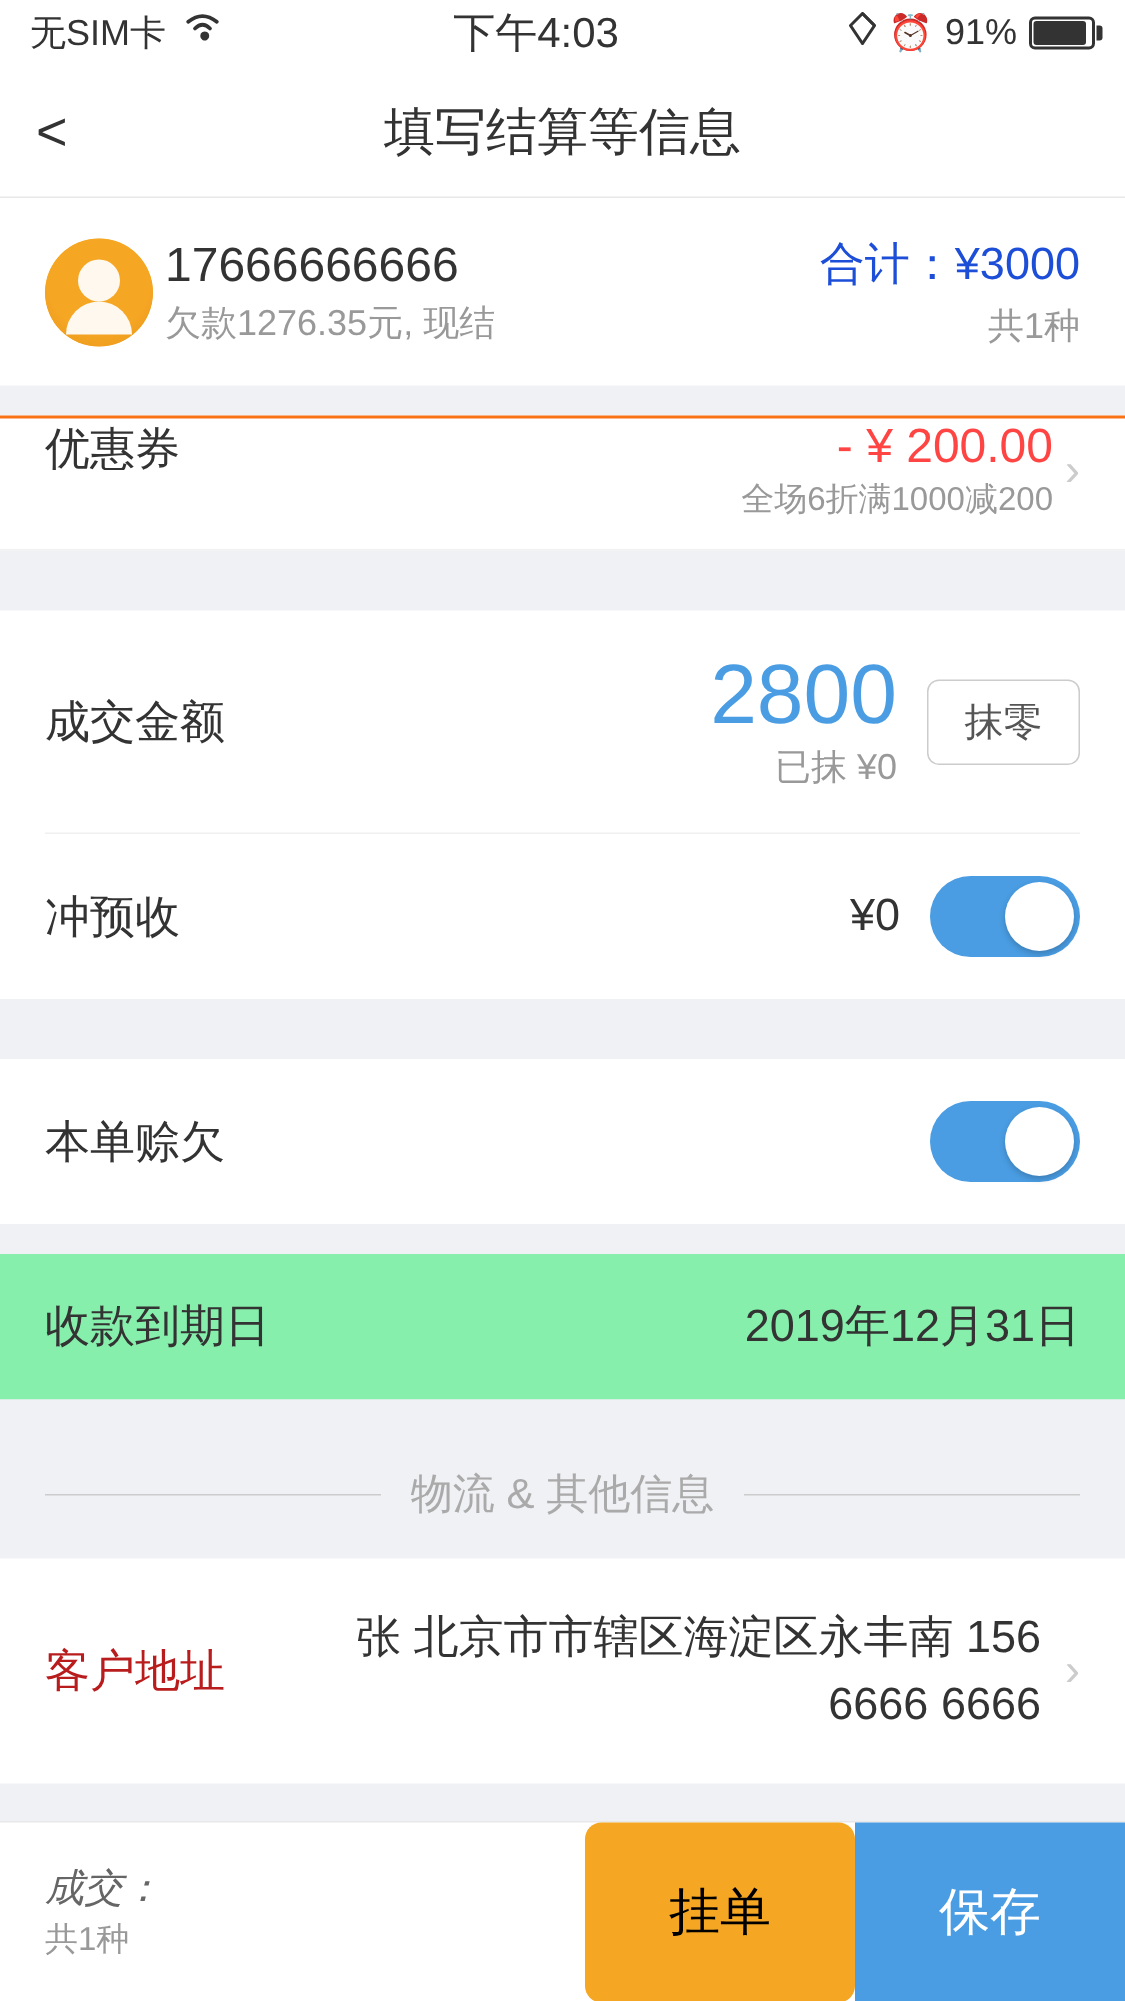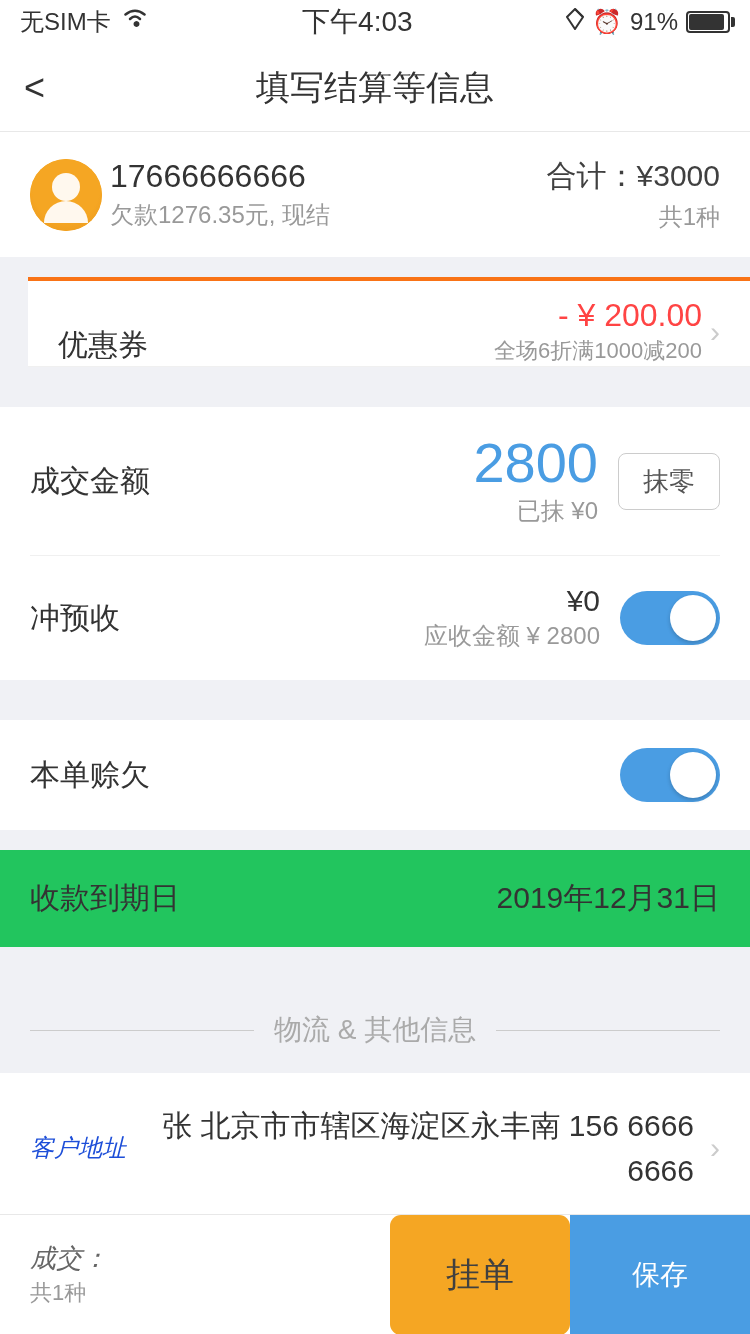--- a/index.html
+++ b/index.html
@@ -111,35 +111,34 @@
       position: absolute;
       bottom: 8px; left: 50%; transform: translateX(-50%);
       width: 44px; height: 22px;
       background: #fff8ee;
       border-radius: 22px 22px 0 0;
     }
     .customer-info {}
     .customer-phone { font-size: 32px; font-weight: 500; color: #333; }
     .customer-debt { font-size: 24px; color: #999; margin-top: 4px; }
     .customer-right { text-align: right; }
-    .total-value { font-size: 30px; font-weight: 500; color: #404040; }
+    .total-value { font-size: 30px; font-weight: 500; color: #1d4ed8; }
     .total-count { font-size: 24px; color: #999; margin-top: 4px; }
 
     
     .coupon-section {
       background: #fff;
       padding: 0 30px;
       margin-bottom: 20px;
       display: flex;
-      align-items: flex-end;
+      align-items: flex-start;
       justify-content: space-between;
       height: 90px;
-      border-top: 4px solid #f97316;
+      border-top: 2px solid #f97316;
       border-bottom: 1px solid #f0f0f0;
-      margin-left: 28px;
     }
     .coupon-label { font-size: 30px; color: #333; }
     .coupon-right { display: flex; align-items: center; gap: 8px; text-align: right; }
     .coupon-amount { font-size: 32px; color: #ff4444; font-weight: 500; }
     .coupon-desc { font-size: 22px; color: #999; margin-top: 2px; }
     .chevron-right {
       color: #ccc; font-size: 30px;
     }
 
     
@@ -225,23 +224,22 @@
 
     
     .bendan-section {
       background: #fff;
       padding: 0 30px;
       margin-bottom: 20px;
     }
 
     
     .due-date-section {
-      background: #22c55e;
-      padding: 0 30px;
-      margin-bottom: 20px;
+      background: #86efac;
+      padding: 0 30px;
     }
 
     
     .logistics-divider {
       background: #f0f1f5;
       padding: 24px 30px;
       display: flex;
       align-items: center;
       justify-content: center;
       gap: 20px;
@@ -262,21 +260,21 @@
       background: #fff;
       padding: 0 30px;
       margin-bottom: 20px;
     }
     .address-row {
       display: flex;
       align-items: center;
       justify-content: space-between;
       padding: 30px 0;
     }
-    .address-label { font-size: 24px; color: #1d4ed8; flex-shrink: 0; font-style: italic; }
+    .address-label { font-size: 30px; color: #b91c1c; flex-shrink: 0; }
     .address-content {
       flex: 1;
       text-align: right;
       font-size: 30px;
       color: #333;
       margin: 0 16px;
       line-height: 1.5;
     }
 
     
@@ -305,32 +303,32 @@
     .bottom-count { font-size: 22px; color: #999; margin-top: 2px; }
 
     .btn-hold {
       width: 180px;
       height: 120px;
       background: #f5a623;
       display: flex;
       align-items: center;
       justify-content: center;
       font-size: 34px;
-      color: #404040;
+      color: #000000;
       cursor: pointer;
       border-radius: 11px;
     }
     .btn-save {
       width: 180px;
       height: 120px;
       background: #4a9de3;
       display: flex;
       align-items: center;
       justify-content: center;
-      font-size: 28px;
+      font-size: 34px;
       color: #fff;
       cursor: pointer;
     }
   </style>
 </head>
 <body>
 
 <div class="status-bar">
   <div class="status-left">
     <span>无SIM卡</span>
@@ -404,21 +402,20 @@
         </div>
         <button class="round-btn">抹零</button>
       </div>
     </div>
 
     <div class="form-row">
       <span class="form-label">冲预收</span>
       <div class="form-right">
         <div class="chong-right">
           <div class="chong-amount">¥0</div>
-          <div class="chong-sub">应收金额 ¥ 2800</div>
         </div>
         <div class="toggle-switch">
           <div class="toggle-knob"></div>
         </div>
       </div>
     </div>
   </div>
 
   <div class="section-divider"></div>
 

